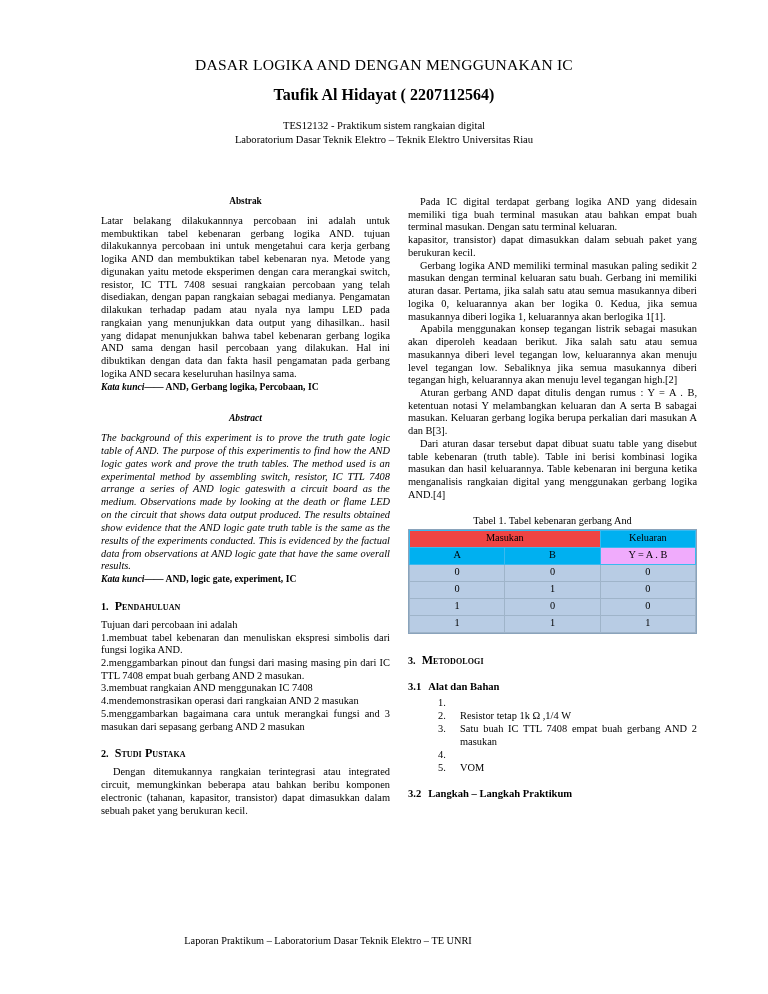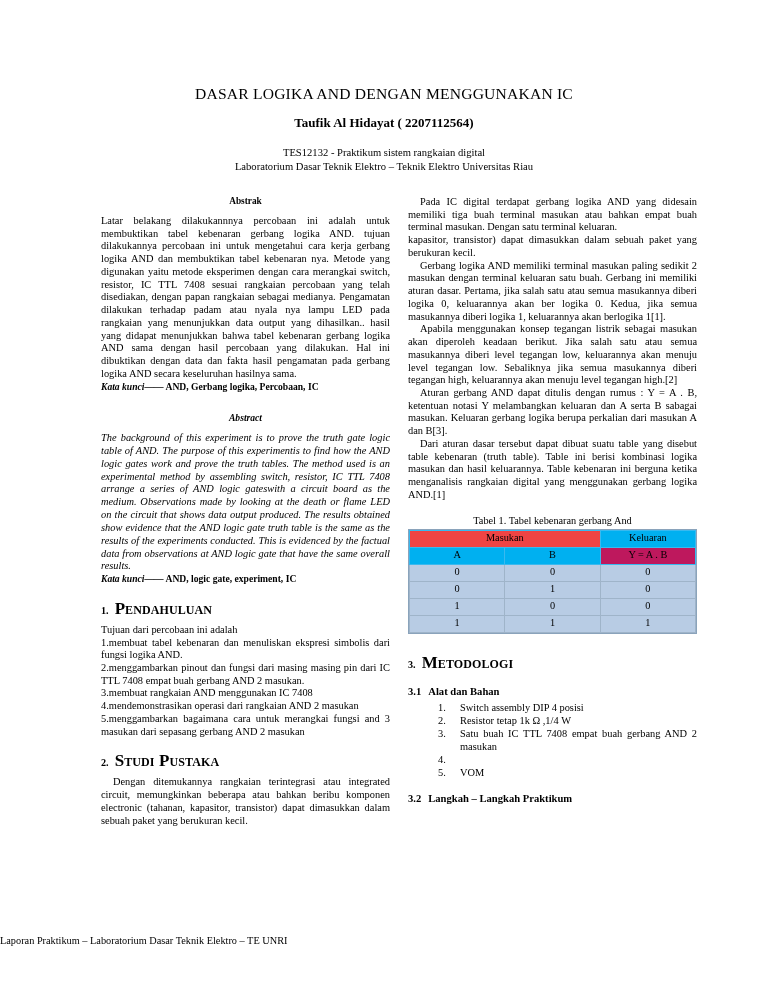--- a/index.html
+++ b/index.html
@@ -19,32 +19,32 @@
     position: absolute;
     left: 0; top: 0;
     width: 768px;
     height: 994px;
     box-sizing: border-box;
     padding: 0;
   }
 
   
   .doc-header {
-    padding-top: 84px;
+    padding-top: 55px;
     text-align: center;
   }
   .doc-title {
     font-size: 15.6px;
     letter-spacing: 0.2px;
     line-height: 1.25;
     font-weight: normal;
     margin: 0 0 12px 0;
   }
   .doc-author {
-    font-size: 13px;
+    font-size: 16px;
     font-weight: bold;
     margin: 0 0 15px 0;
   }
   .doc-course {
     font-size: 10.6px;
     line-height: 1.32;
     margin: 0;
   }
   .doc-affil {
     font-size: 10.6px;
@@ -105,21 +105,21 @@
   .gap-lg { height: 19px; }
 
   .sec-num-head {
     font-size: 10.2px;
     font-weight: bold;
     margin: 0 0 5px 0;
   }
   .sec-num-head .num { margin-right: 6px; }
   .sec-num-head .smallcaps {
     font-variant: small-caps;
-    font-size: 17px;
+    font-size: 12px;
     letter-spacing: 0.1px;
   }
 
   .sub-head {
     font-size: 10.6px;
     font-weight: bold;
     margin: 0 0 5px 0;
   }
   .sub-head .subnum { margin-right: 7px; }
 
@@ -171,20 +171,21 @@
     flex: 1;
     text-align: justify;
   }
 
   
   .footer {
     position: absolute;
     left: 0;
     top: 935px;
     width: 656px;
+    text-align: center;
     font-size: 10.3px;
   }
 </style>
 </head>
 <body>
 
 <div class="page">
 
   <div class="doc-header">
     <h1 class="doc-title">DASAR LOGIKA AND DENGAN MENGGUNAKAN IC</h1>
@@ -234,37 +235,37 @@
 
     </div>
 
     <div class="col">
 
       <p class="body indent">Pada IC digital terdapat gerbang logika AND yang didesain memiliki tiga buah terminal masukan atau bahkan empat buah terminal masukan. Dengan satu terminal keluaran.</p>
       <p class="body">kapasitor, transistor) dapat dimasukkan dalam sebuah paket yang berukuran kecil.</p>
       <p class="body indent">Gerbang logika AND memiliki terminal masukan paling sedikit 2 masukan dengan terminal keluaran satu buah. Gerbang ini memiliki aturan dasar. Pertama, jika salah satu atau semua masukannya diberi logika 0, keluarannya akan ber logika 0. Kedua, jika semua masukannya diberi logika 1, keluarannya akan berlogika 1[1].</p>
       <p class="body indent">Apabila menggunakan konsep tegangan listrik sebagai masukan akan diperoleh keadaan berikut. Jika salah satu atau semua masukannya diberi level tegangan low, keluarannya akan menuju level tegangan low. Sebaliknya jika semua masukannya diberi tegangan high, keluarannya akan menuju level tegangan high.[2]</p>
       <p class="body indent">Aturan gerbang AND dapat ditulis dengan rumus : Y = A . B, ketentuan notasi Y melambangkan keluaran dan A serta B sabagai masukan. Keluaran gerbang logika berupa perkalian dari masukan A dan B[3].</p>
-      <p class="body indent">Dari aturan dasar tersebut dapat dibuat suatu table yang disebut table kebenaran (truth table). Table ini berisi kombinasi logika masukan dan hasil keluarannya. Table kebenaran ini berguna ketika menganalisis rangkaian digital yang menggunakan gerbang logika AND.[1]</p>
+      <p class="body indent">Dari aturan dasar tersebut dapat dibuat suatu table yang disebut table kebenaran (truth table). Table ini berisi kombinasi logika masukan dan hasil keluarannya. Table kebenaran ini berguna ketika menganalisis rangkaian digital yang menggunakan gerbang logika AND.[4]</p>
 
       <div class="gap-md"></div>
 
       <div class="table-caption">Tabel 1. Tabel kebenaran gerbang And</div>
 
       <div class="tbl-wrap">
         <table class="truth">
           <tbody>
             <tr class="head">
               <td colspan="2" style="background: #ef4444;">Masukan</td>
               <td style="background: rgb(0, 176, 240); margin-left: 40px;">Keluaran</td>
             </tr>
             <tr class="head">
               <td style="background: rgb(0, 176, 240);">A</td>
               <td style="background: rgb(0, 176, 240);">B</td>
-              <td style="background: #be185d;">Y = A . B</td>
+              <td style="background: #f0abfc;">Y = A . B</td>
             </tr>
             <tr class="data">
               <td style="background: rgb(184, 204, 228);">0</td>
               <td style="background: rgb(184, 204, 228);">0</td>
               <td style="background: rgb(184, 204, 228);">0</td>
             </tr>
             <tr class="data">
               <td style="background: rgb(184, 204, 228);">0</td>
               <td style="background: rgb(184, 204, 228);">1</td>
               <td style="background: rgb(184, 204, 228);">0</td>
@@ -291,21 +292,20 @@
 
       <div class="gap-sm"></div>
 
       <div class="sub-head">
         <span class="subnum">3.1</span><span>Alat dan Bahan</span>
       </div>
 
       <ol class="alat">
         <li>
           <span class="li-num">1.</span>
-          <span class="li-txt">Switch assembly DIP 4 posisi</span>
         </li>
         <li>
           <span class="li-num">2.</span>
           <span class="li-txt">Resistor tetap 1k Ω ,1/4 W</span>
         </li>
         <li>
           <span class="li-num">3.</span>
           <span class="li-txt">Satu buah IC TTL 7408 empat buah gerbang AND 2 masukan</span>
         </li>
         <li>

